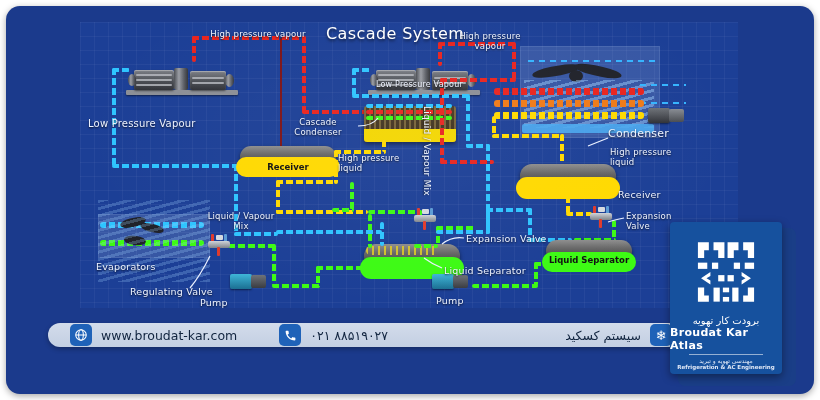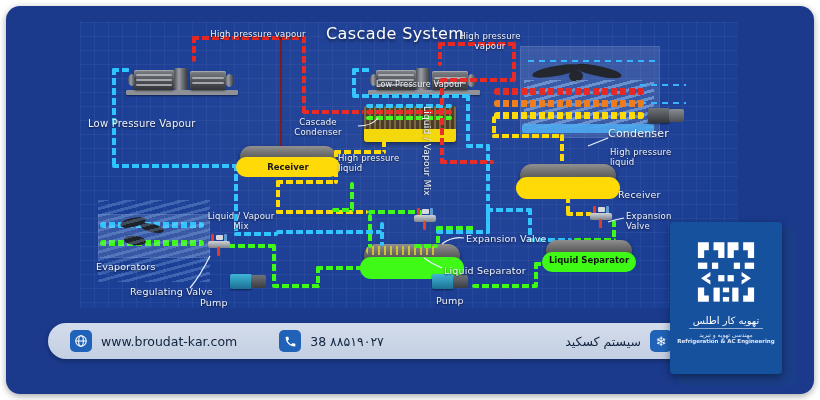--- a/index.html
+++ b/index.html
@@ -84,21 +84,21 @@
   .pump{position:absolute;}
   .pump .motor{position:absolute;left:0;top:0;width:22px;height:15px;border-radius:2px;
      background:linear-gradient(180deg,#3fb6d8,#1b6f92);box-shadow:0 1px 2px rgba(0,0,0,.5);}
   .pump .head{position:absolute;left:21px;top:1px;width:15px;height:13px;border-radius:2px;
      background:linear-gradient(180deg,#6f7379,#3a3c41);}
 
   .coil{position:absolute;border-radius:3px;}
 
   
   .footer{
-    position:absolute;left:42px;top:317px;width:640px;height:36px;
+    position:absolute;left:42px;top:317px;width:640px;height:24px;
     background:linear-gradient(180deg,#d3dceb,#c3cfe2);
     border-radius:20px;display:flex;align-items:center;
     box-shadow:0 2px 5px rgba(0,0,0,.3);
   }
   .fitem{display:flex;align-items:center;gap:9px;}
   .fico{width:22px;height:22px;border-radius:5px;background:#1f62b8;
         display:flex;align-items:center;justify-content:center;color:#fff;flex:0 0 auto;}
   .fico svg{display:block;}
   .ftxt{font-size:12.5px;color:#11243f;font-family:"DejaVu Sans",sans-serif;}
   .ftxt.fa{direction:rtl;font-size:12.5px;}
@@ -363,21 +363,21 @@
         </span>
         <span class="ftxt">www.broudat-kar.com</span>
       </div>
 
       <div class="fitem" style="margin-left:42px;">
         <span class="fico">
           <svg width="13" height="13" viewBox="0 0 24 24" fill="#fff">
             <path d="M6.6 10.8c1.4 2.8 3.8 5.2 6.6 6.6l2.2-2.2c.3-.3.7-.4 1-.2 1.2.4 2.4.6 3.6.6.6 0 1 .4 1 1V20c0 .6-.4 1-1 1C10.6 21 3 13.4 3 4c0-.6.4-1 1-1h3.4c.6 0 1 .4 1 1 0 1.3.2 2.5.6 3.6.1.4 0 .8-.2 1l-2.2 2.2z"></path>
           </svg>
         </span>
-        <span class="ftxt">38 ۸۸۵۱۹۰۲۷</span>
+        <span class="ftxt">۰۲۱ ۸۸۵۱۹۰۲۷</span>
       </div>
 
       <div class="fitem" style="margin-left:auto;margin-right:16px;">
         <span class="ftxt fa">سیستم کسکید</span>
         <span class="fico" style="font-size:13px;">❄</span>
       </div>
     </div>
 
     <div class="logoshadow"></div>
     <div class="logo">
@@ -396,20 +396,21 @@
           <rect x="40" y="54" width="8" height="8"></rect>
             <rect x="52" y="54" width="8" height="8"></rect>
           <path d="M14 70h8v10h6v8H14V70z"></path>
             <path d="M34 70h8v18h-8V70z"></path>
           <path d="M58 70h8v18h-8V70z"></path>
             <path d="M78 70h8v18H72v-8h6V70z"></path>
           <rect x="46" y="70" width="8" height="6"></rect>
             <rect x="46" y="82" width="8" height="6"></rect>
         </g>
       </svg>
-      <div class="l1">تهویه کار اطلس</div>
+      <div class="l1">برودت کار تهویه</div>
+      <div class="l2">Broudat Kar Atlas</div>
       <div class="rule"></div>
       <div class="l3">مهندسی تهویه و تبرید</div>
       <div class="l4">Refrigeration &amp; AC Engineering</div>
     </div>
 
   </div>
 </div>
 
 </body></html>

